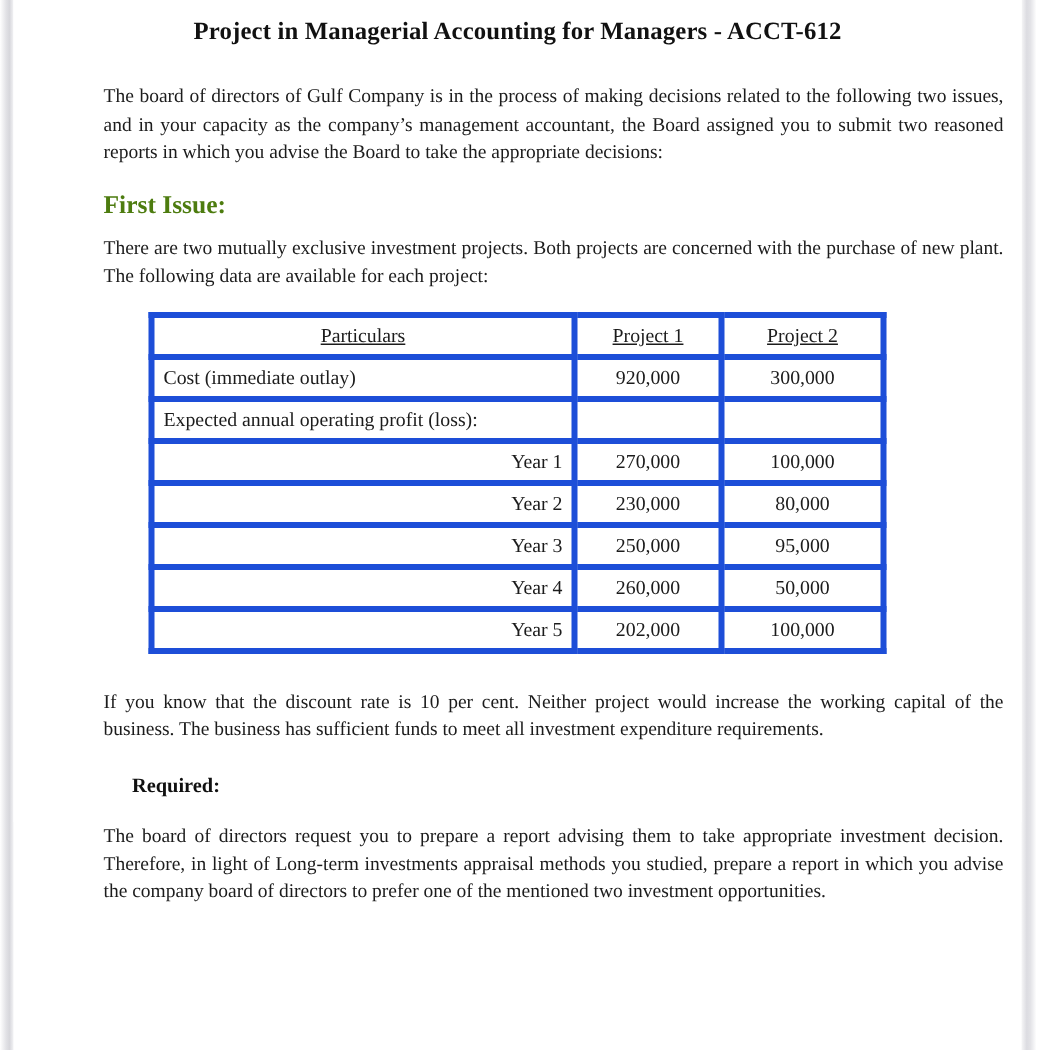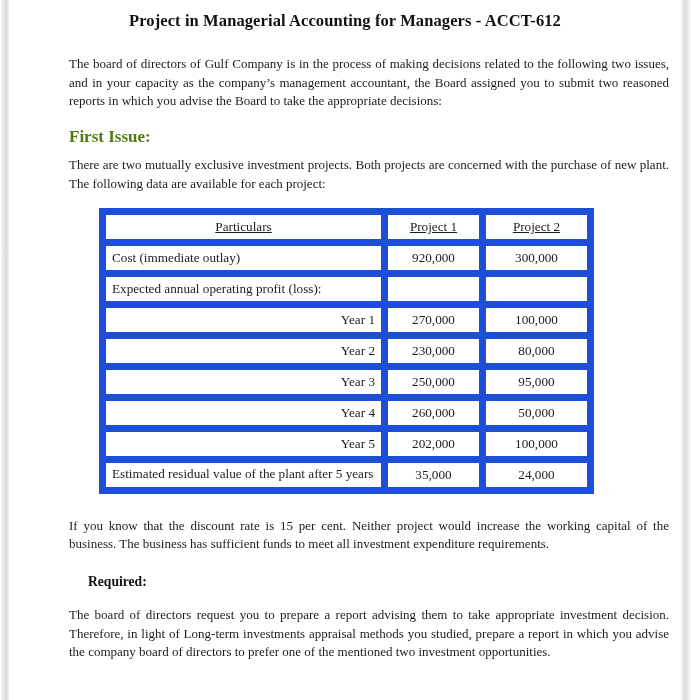--- a/index.html
+++ b/index.html
@@ -95,21 +95,21 @@
     padding-top: 14px;
   }
   table.data-table {
     border-collapse: collapse;
     width: 488px;
     table-layout: fixed;
     font-size: 13.2px;
     color: #1c1c1c;
   }
   table.data-table td, table.data-table th {
-    border: 7px solid #1d4ed8;
+    border: 4px solid #1d4ed8;
     padding: 3px 6px;
     vertical-align: middle;
     font-weight: normal;
     height: 18px;
   }
   .col-particulars { width: 282px; }
   .col-p1 { width: 98px; }
   .col-p2 { width: 108px; }
 
   .hdr-cell {
@@ -197,29 +197,24 @@
           <tr>
             <td class="label-indent">Year 4</td>
             <td class="num-cell">260,000</td>
             <td class="num-cell">50,000</td>
           </tr>
           <tr>
             <td class="label-indent">Year 5</td>
             <td class="num-cell">202,000</td>
             <td class="num-cell">100,000</td>
           </tr>
-          <tr class="row-tall">
-            <td class="label-wrap">Estimated residual value of the plant after 5 years</td>
-            <td class="num-cell">35,000</td>
-            <td class="num-cell">24,000</td>
-          </tr>
         </tbody>
       </table>
     </div>
 
-    <p class="para para-discount">If you know that the discount rate is 15 per cent. Neither project would increase the working capital of the business. The business has sufficient funds to meet all investment expenditure requirements.</p>
+    <p class="para para-discount">If you know that the discount rate is 10 per cent. Neither project would increase the working capital of the business. The business has sufficient funds to meet all investment expenditure requirements.</p>
 
     <h2 class="heading-minor">Required:</h2>
 
     <p class="para para-required-body">The board of directors request you to prepare a report advising them to take appropriate investment decision. Therefore, in light of Long-term investments appraisal methods you studied, prepare a report in which you advise the company board of directors to prefer one of the mentioned two investment opportunities.</p>
 
   </div>
 </div>
 
 </body></html>

